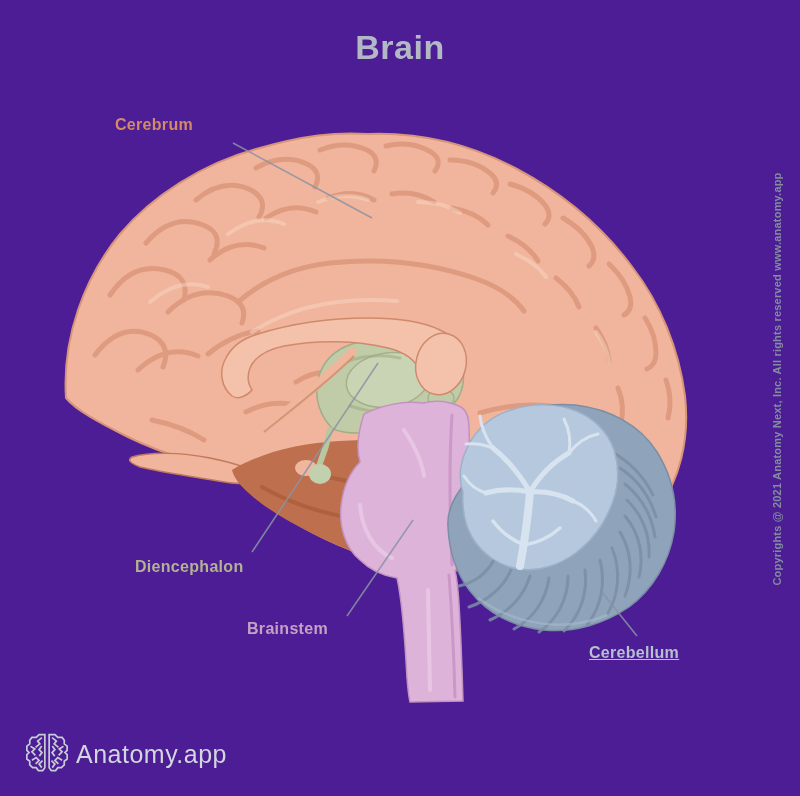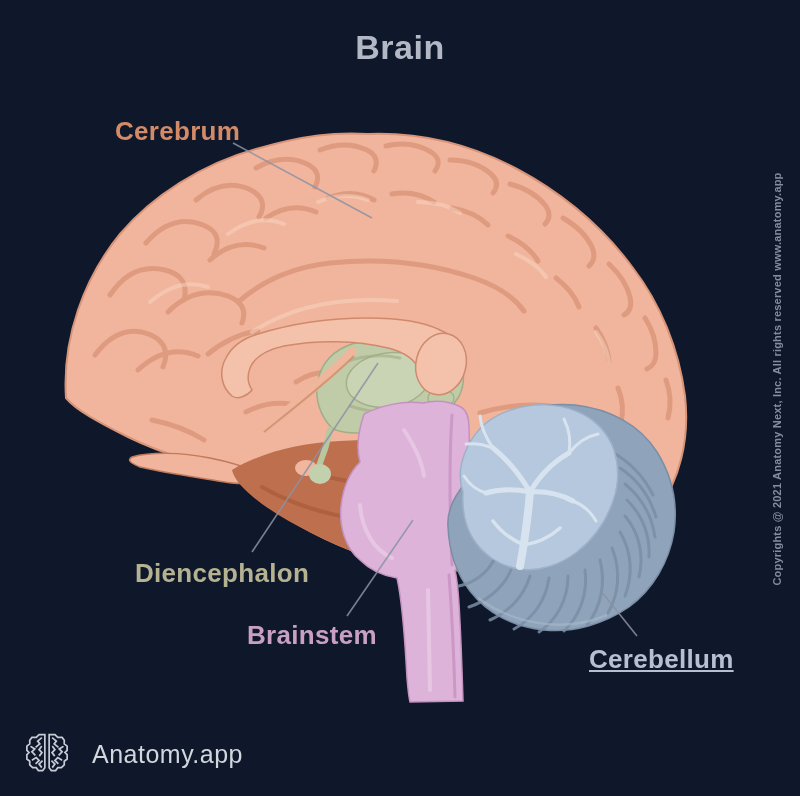--- a/index.html
+++ b/index.html
@@ -1,46 +1,46 @@
 <!DOCTYPE html>
 <html><head>
 <meta charset="utf-8">
 <style>
   html,body{margin:0;padding:0;}
   .canvas{
     position:relative;
     width:800px;height:796px;
-    background:#0f172a;
+    background:#4c1d95;
     overflow:hidden;
     font-family:"Liberation Sans", sans-serif;
   }
   .page-title{
     position:absolute;left:0;top:28px;width:800px;
     margin:0;text-align:center;
     font-size:34px;font-weight:bold;letter-spacing:.5px;
   }
   .brain-svg{position:absolute;left:0;top:0;}
   .region-label{
     position:absolute;
-    font-weight:bold;font-size:26px;letter-spacing:.3px;
+    font-weight:bold;font-size:16px;letter-spacing:.3px;
     white-space:nowrap;
   }
   .label-cerebrum{left:115px;top:116px;}
   .label-diencephalon{left:135px;top:558px;}
   .label-brainstem{left:247px;top:620px;text-align:right;}
   .label-cerebellum{left:589px;top:644px;}
   .watermark{
     position:absolute;left:569px;top:371px;width:420px;height:16px;
     transform:rotate(-90deg);
     font-size:11px;font-weight:bold;letter-spacing:.2px;
     text-align:center;white-space:nowrap;
   }
   .footer{
     position:absolute;left:24px;top:728px;height:52px;
-    display:flex;align-items:center;gap:22px;
+    display:flex;align-items:center;gap:6px;
   }
   .brand-name{font-size:25px;color:#d2d6dd;letter-spacing:.5px;}
 </style>
 </head>
 <body>
 
 <div class="canvas">
 
   <h1 class="page-title" style="color: rgb(179, 185, 196);">Brain</h1>
 

